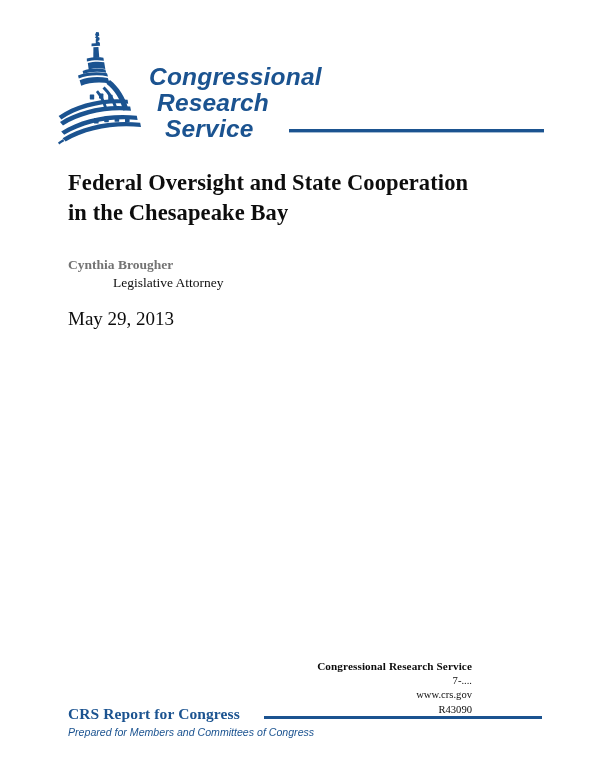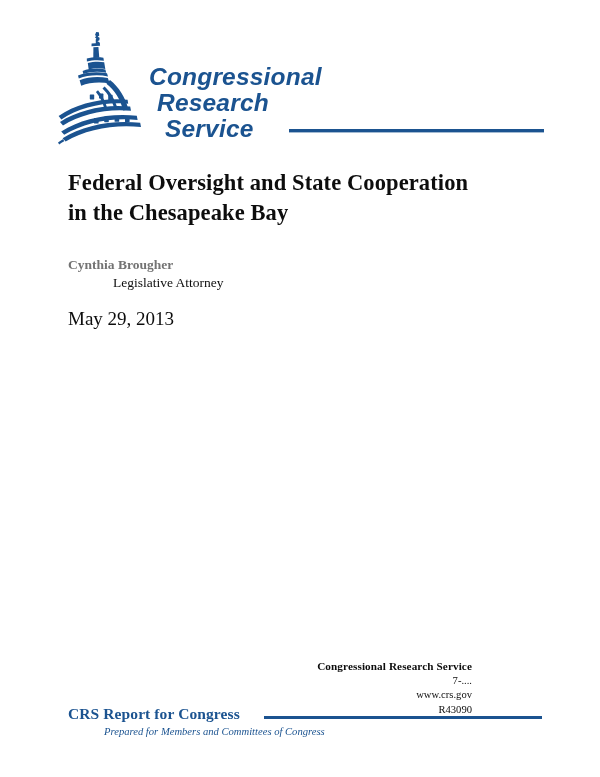--- a/index.html
+++ b/index.html
@@ -142,27 +142,26 @@
     left: 196px;
     top: 12px;
     right: 0;
     height: 3px;
     background: #1b5390;
   }
   .banner-sub {
     position: absolute;
     left: 0;
     top: 21px;
-    font-family: Liberation Serif, serif;
+    font-family: Liberation Sans, sans-serif;
     font-style: italic;
     font-size: 10.6px;
     line-height: 14px;
     color: #1b5390;
     white-space: nowrap;
-    margin-left: 36px;
   }
 </style>
 </head>
 <body>
 
 <div class="page">
 
   <div class="masthead">
     <svg class="logo-svg" viewBox="0 0 486 118" xmlns="http://www.w3.org/2000/svg">
       <g fill="#1b5390">

